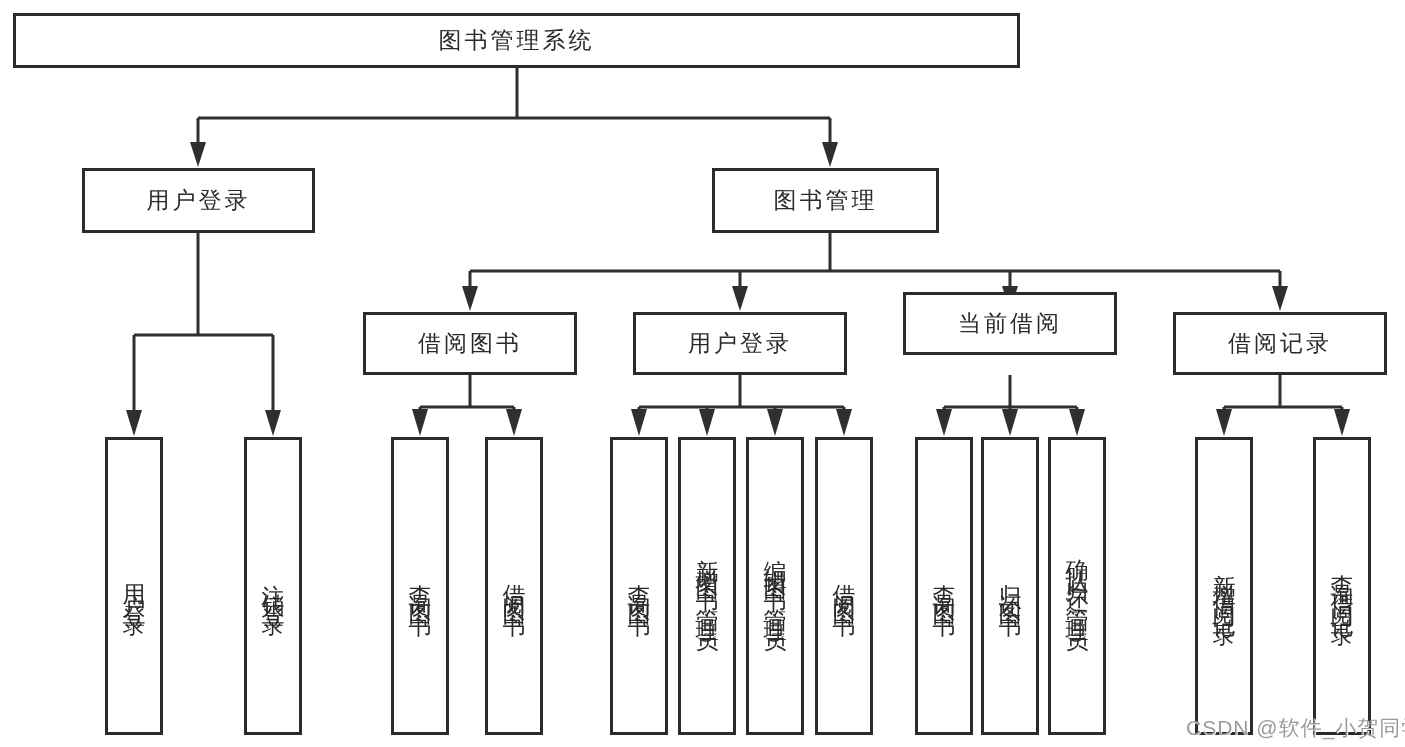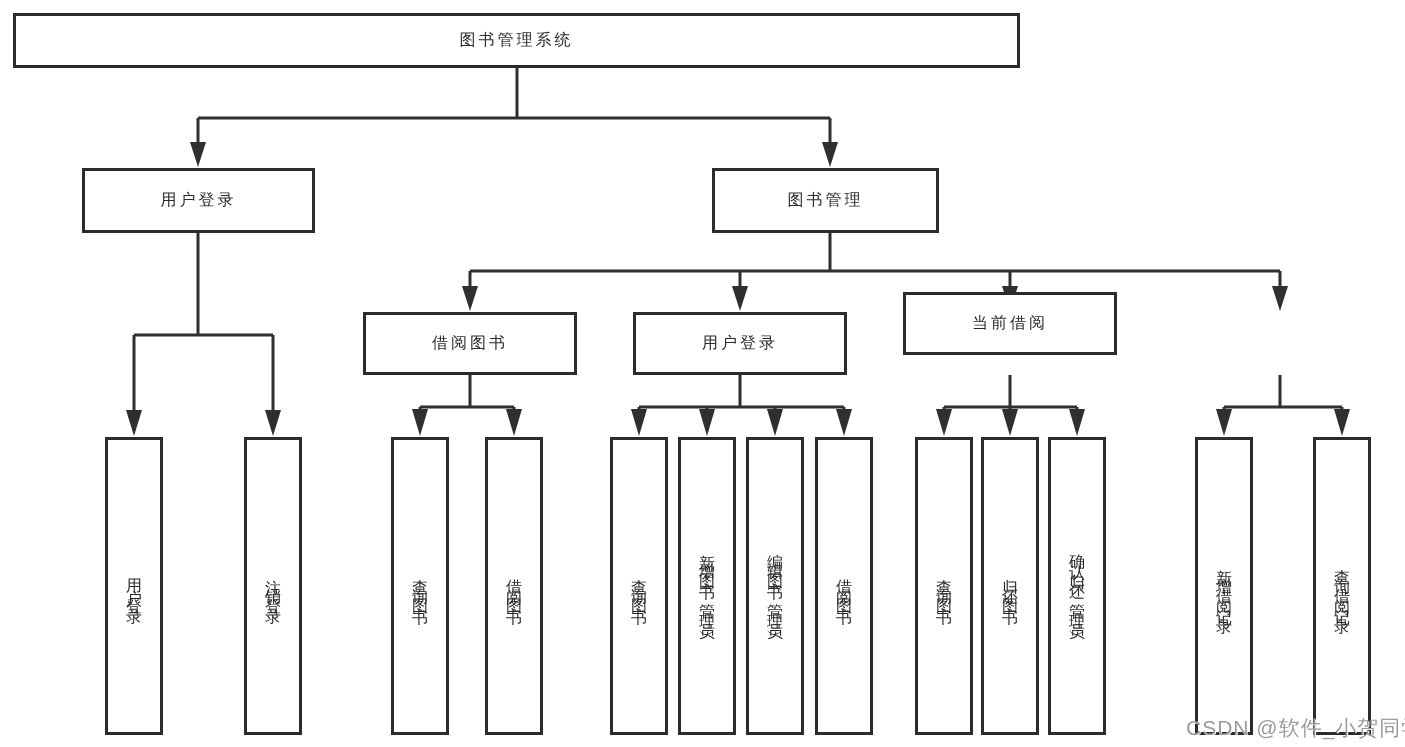--- a/index.html
+++ b/index.html
@@ -13,21 +13,21 @@
   #connectors{position:absolute;left:0;top:0;width:1405px;height:747px;}
   .box{
     position:absolute;
     box-sizing:border-box;
     background:#ffffff;
     border:3px solid #2b2b2b;
     display:flex;
     align-items:center;
     justify-content:center;
     color:#2a2a2a;
-    font-size:16px;
+    font-size:23px;
   }
   .hbox span{letter-spacing:3px;white-space:nowrap;}
   .vbox span{
     writing-mode:vertical-rl;
     text-orientation:upright;
     letter-spacing:10px;
     line-height:1;
     white-space:nowrap;
   }
   .leaf{top:437px;width:58px;height:298px;}
@@ -90,20 +90,23 @@
 
   <div class="box hbox" style="left:363px;top:312px;width:214px;height:63px">
     <span>借阅图书</span>
   </div>
   <div class="box hbox" style="left:633px;top:312px;width:214px;height:63px">
     <span>用户登录</span>
   </div>
   <div class="box hbox" style="left:903px;top:292px;width:214px;height:63px">
     <span>当前借阅</span>
   </div>
+  <div class="box hbox" style="left:1173px;top:312px;width:214px;height:63px">
+    <span>借阅记录</span>
+  </div>
 
   <div class="box vbox leaf" style="left:105px">
     <span>用户登录</span>
   </div>
   <div class="box vbox leaf" style="left:244px">
     <span>注销登录</span>
   </div>
 
   <div class="box vbox leaf" style="left:391px">
     <span>查询图书</span>

